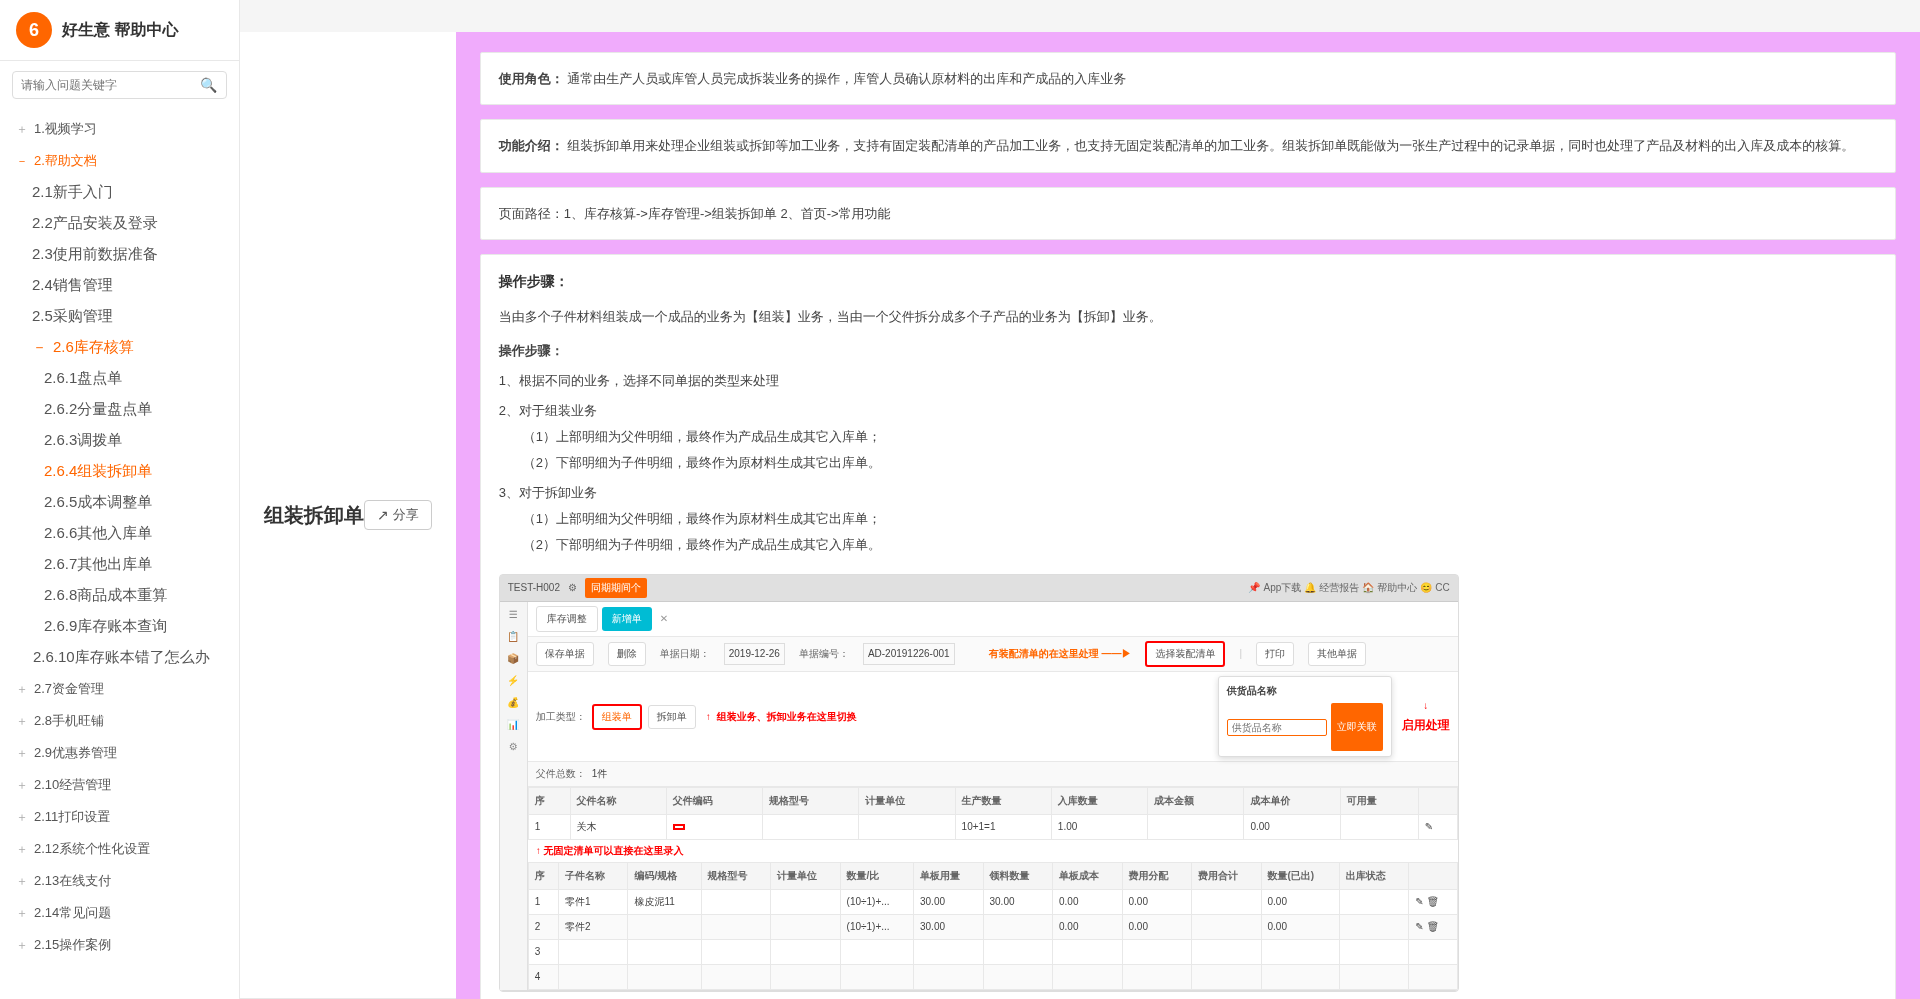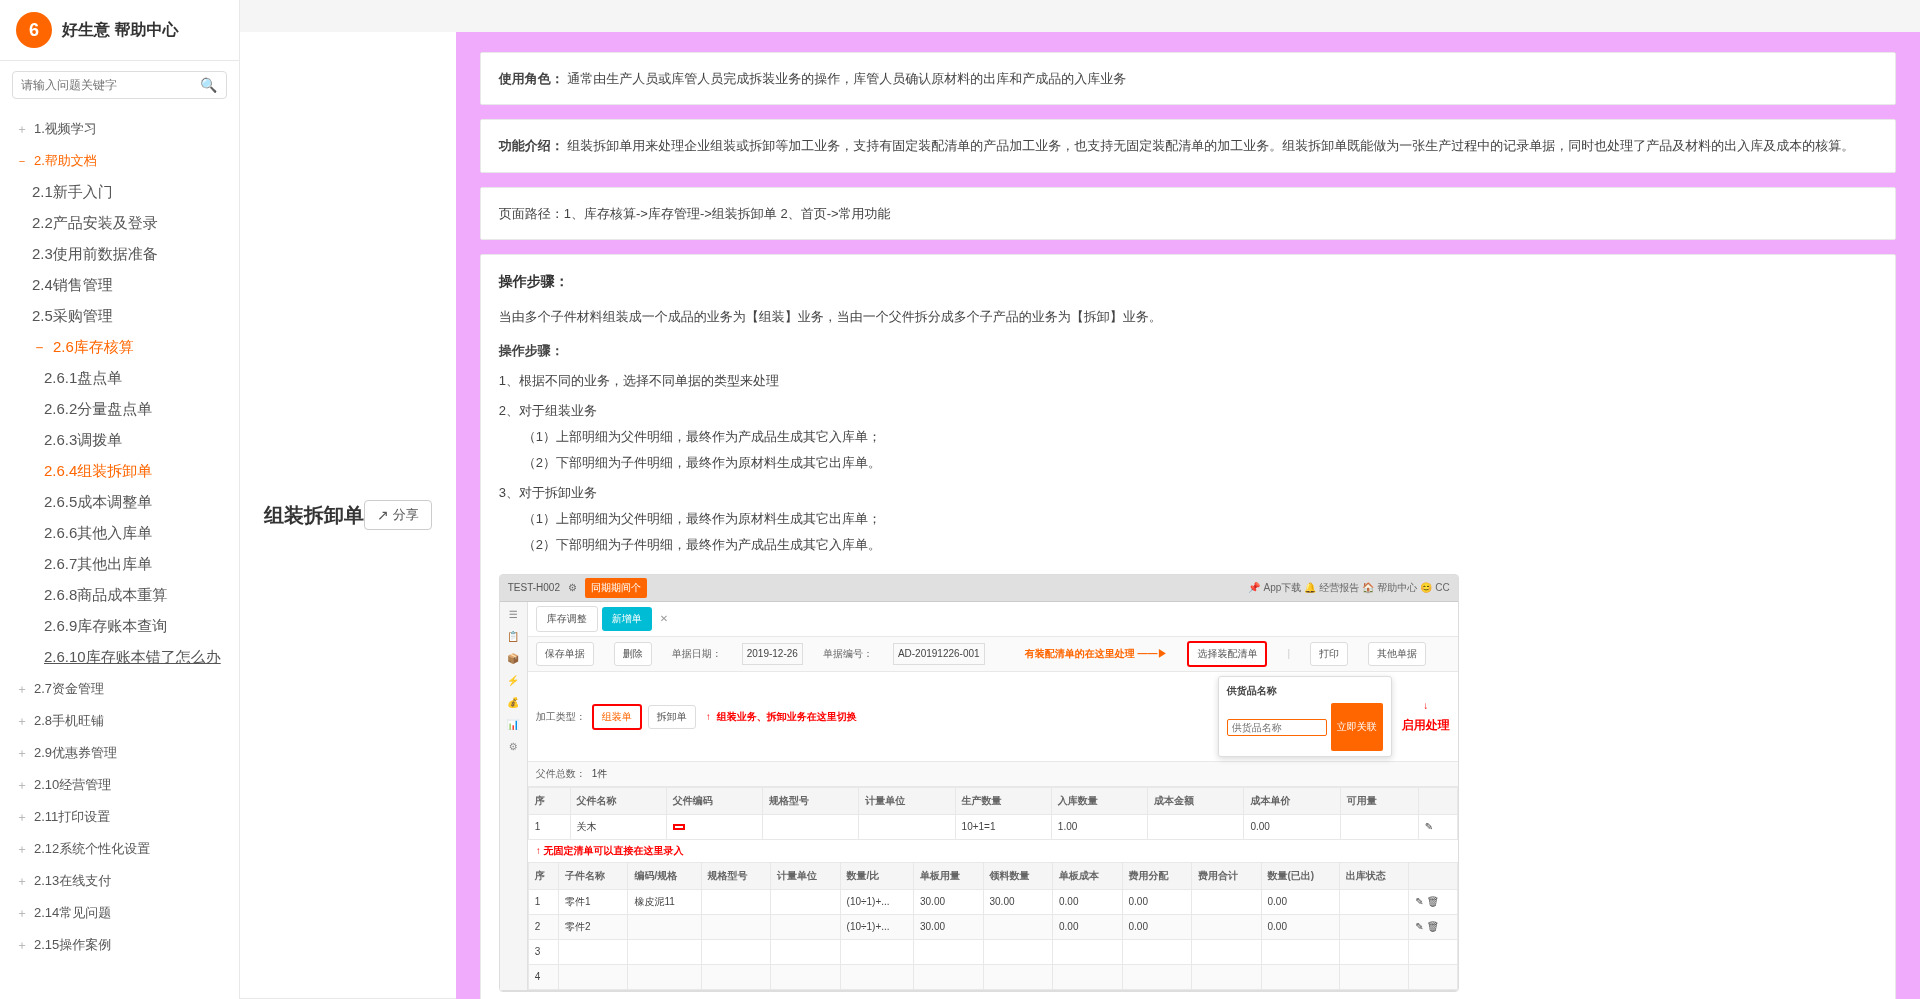--- a/index.html
+++ b/index.html
@@ -248,21 +248,21 @@
     </div>
     <div class="sub-nav-item" style="padding-left:44px;">
       <span>2.6.7其他出库单</span>
     </div>
     <div class="sub-nav-item" style="padding-left:44px;">
       <span>2.6.8商品成本重算</span>
     </div>
     <div class="sub-nav-item" style="padding-left:44px;">
       <span>2.6.9库存账本查询</span>
     </div>
-    <div class="sub-nav-item" style="padding-left:44px;text-decoration:underline;">
+    <div class="sub-nav-item" style="padding-left:33px;">
       <span>2.6.10库存账本错了怎么办</span>
     </div>
     <div class="nav-item">
       <span class="plus-icon">＋</span>
       <span>2.7资金管理</span>
     </div>
     <div class="nav-item">
       <span class="plus-icon">＋</span>
       <span>2.8手机旺铺</span>
     </div>
@@ -361,21 +361,21 @@
           </div>
 
           <div style="flex:1; overflow:hidden;">
 
             <div style="background:#fff; display:flex; gap:4px; padding:4px 8px; border-bottom:1px solid #e8e8e8; align-items:center;">
               <span class="sim-tab-inactive">库存调整</span>
               <span class="sim-tab-active">新增单</span>
               <span style="font-size:10px;color:#999;margin-left:4px;">✕</span>
             </div>
 
-            <div style="background:#fafafa; padding:4px 8px; display:flex; align-items:center; gap:20px; border-bottom:1px solid #e8e8e8; font-size:10px; flex-wrap:wrap; position:relative;">
+            <div style="background:#fafafa; padding:4px 8px; display:flex; align-items:center; gap:14px; border-bottom:1px solid #e8e8e8; font-size:10px; flex-wrap:wrap; position:relative;">
               <span class="sim-btn">保存单据</span>
               <span class="sim-btn">删除</span>
               <span style="color:#666;">单据日期：</span>
               <span style="border:1px solid #ddd;padding:1px 4px;font-size:10px;">2019-12-26</span>
               <span style="color:#666;">单据编号：</span>
               <span style="border:1px solid #ddd;padding:1px 4px;font-size:10px;">AD-20191226-001</span>
 
               <span style="color:#f60; font-size:10px; font-weight:bold; margin-left:20px;">有装配清单的在这里处理 ——▶</span>
               <span class="sim-btn" style="border:2px solid #f00;">选择装配清单</span>
               <span style="color:#ccc;">|</span>

